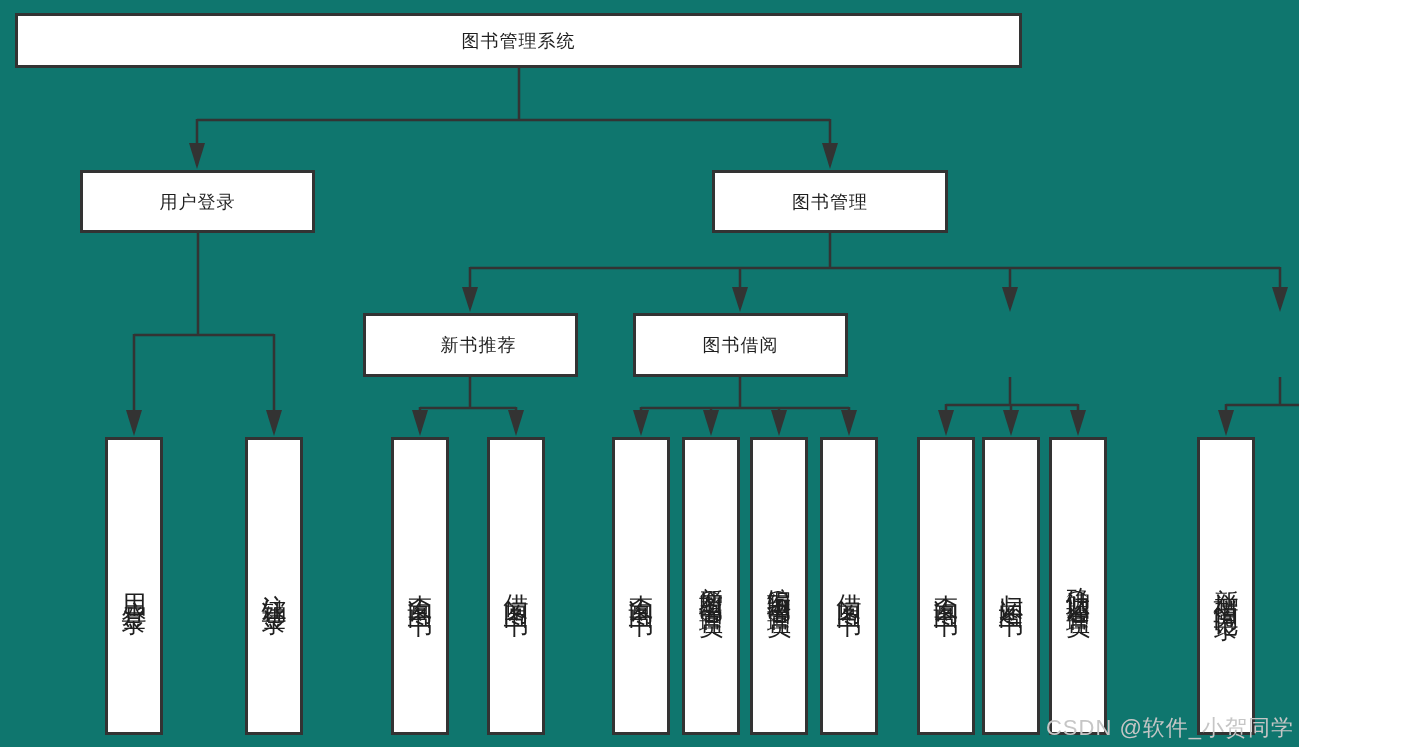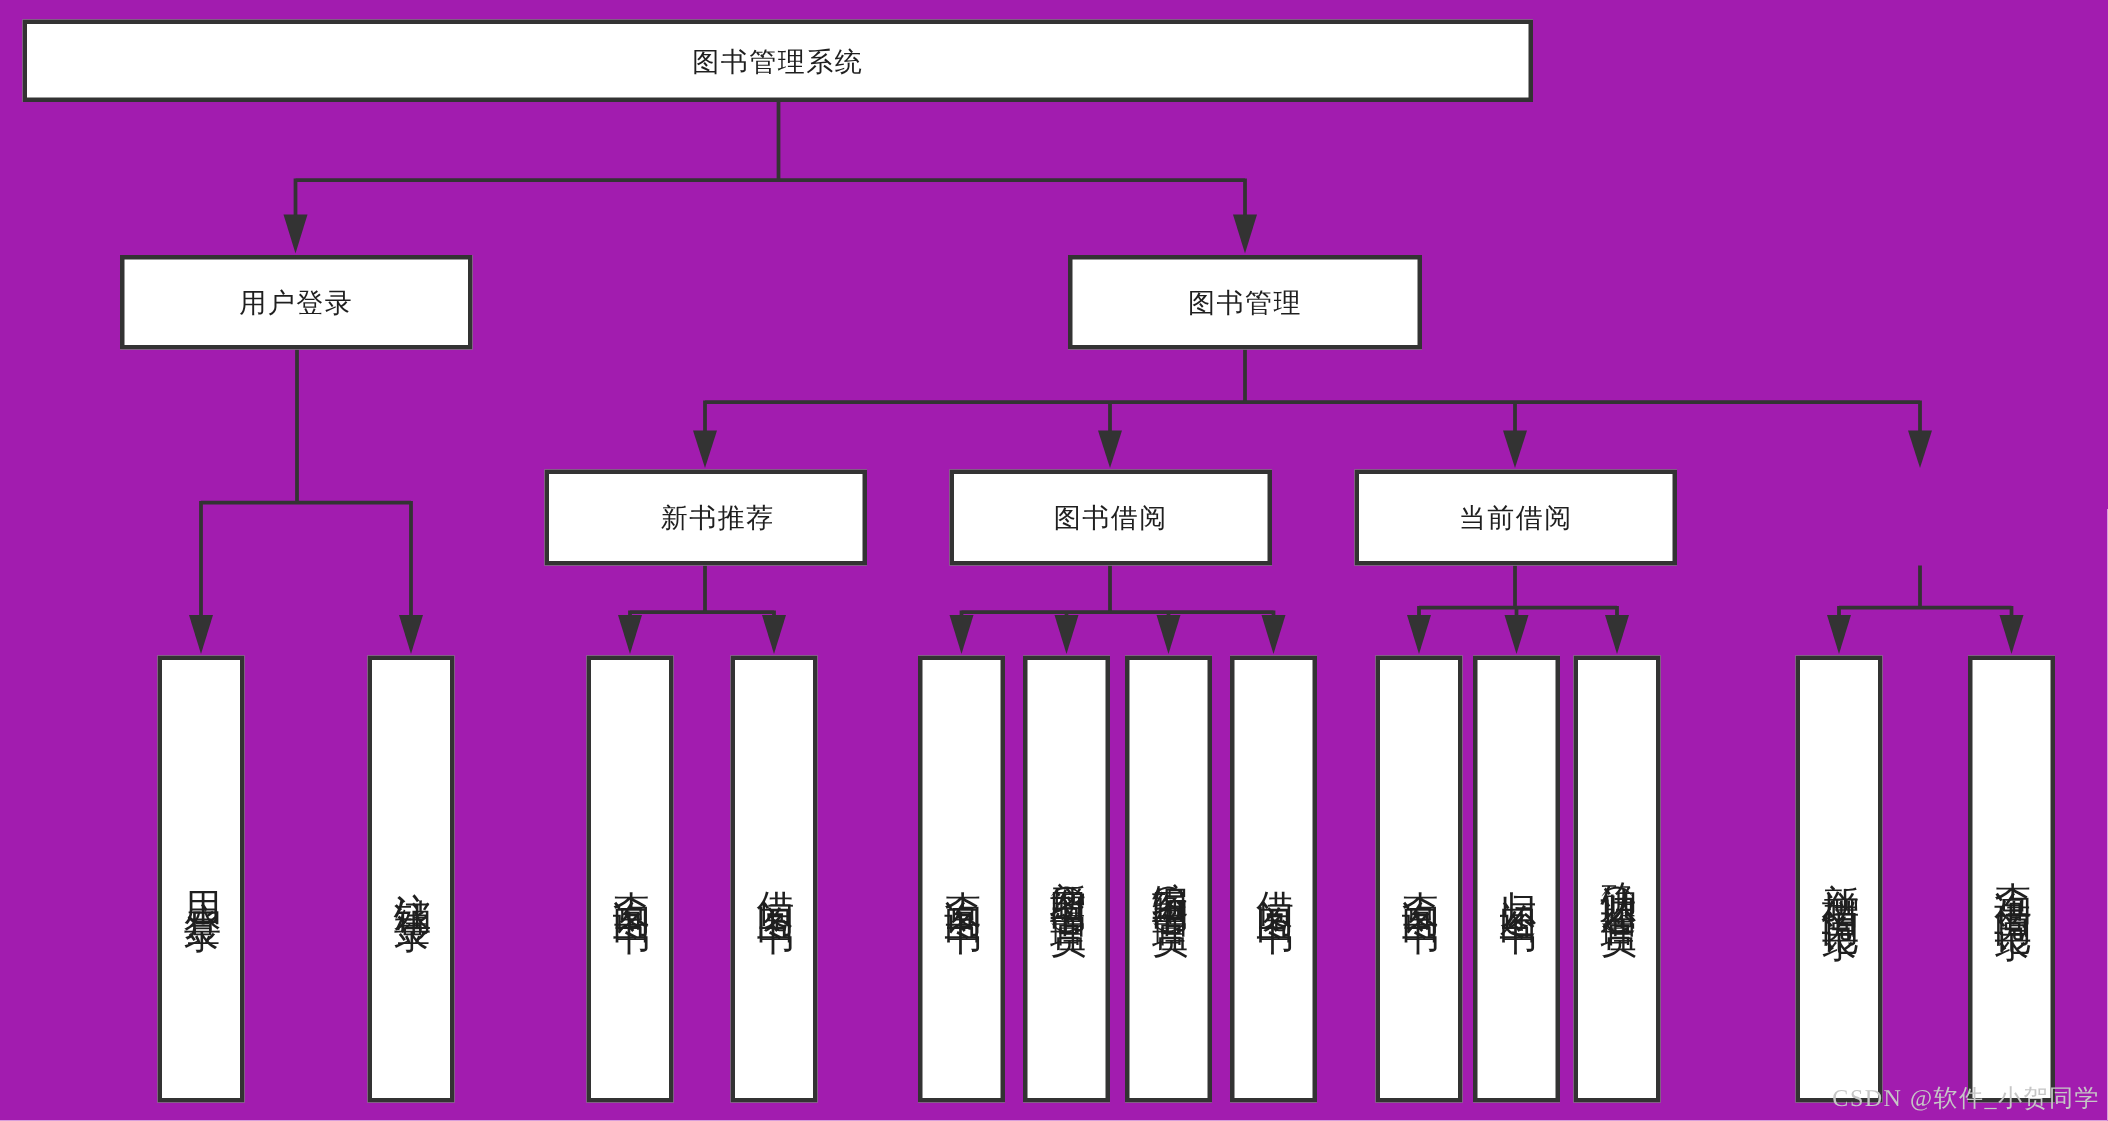--- a/index.html
+++ b/index.html
@@ -1,22 +1,22 @@
 <!DOCTYPE html>
 <html><head>
 <meta charset="utf-8">
 <style>
   html, body { margin: 0; padding: 0; background: #ffffff; }
   .canvas {
     position: relative;
-    width: 1405px;
+    width: 1299px;
     height: 747px;
-    background: #a21caf;
+    background: #0f766e;
     overflow: hidden;
-    font-family: Liberation Serif, serif;
+    font-family: Liberation Sans, sans-serif;
     color: #1f1f1f;
   }
   svg.connectors {
     position: absolute;
     left: 0; top: 0;
     width: 1405px; height: 747px;
     z-index: 1;
   }
   svg.connectors path {
     fill: none;
@@ -52,21 +52,21 @@
     font-size: 25px;
     letter-spacing: 6px;
     line-height: 1;
     z-index: 2;
     overflow: hidden;
   }
   .watermark {
     position: absolute;
     right: 5px;
     bottom: 4px;
-    font-size: 16px;
+    font-size: 22px;
     letter-spacing: 1px;
     color: #c6c6c6;
     z-index: 5;
     white-space: nowrap;
   }
 </style>
 </head>
 <body>
 
 <div class="canvas">
@@ -107,21 +107,20 @@
     <polygon points="1333,410 1349,410 1341,436"></polygon>
   </svg>
 
   <div class="hbox" style="left:15px; top:13px; width:1007px; height:55px;">图书管理系统</div>
 
   <div class="hbox" style="left:80px; top:170px; width:235px; height:63px;">用户登录</div>
   <div class="hbox" style="left:712px; top:170px; width:236px; height:63px;">图书管理</div>
 
   <div class="hbox" style="left:363px; top:313px; width:215px; height:64px;padding-left:16px;">新书推荐</div>
   <div class="hbox" style="left:633px; top:313px; width:215px; height:64px;">图书借阅</div>
-  <div class="hbox" style="left:903px; top:313px; width:215px; height:64px;">当前借阅</div>
 
   <div class="vbox" style="left:105px; top:437px; width:58px; height:298px;">用户登录</div>
   <div class="vbox" style="left:245px; top:437px; width:58px; height:298px;">注销登录</div>
 
   <div class="vbox" style="left:391px; top:437px; width:58px; height:298px;">查询图书</div>
   <div class="vbox" style="left:487px; top:437px; width:58px; height:298px;">借阅图书</div>
 
   <div class="vbox" style="left:612px; top:437px; width:58px; height:298px;">查询图书</div>
   <div class="vbox" style="left:682px; top:437px; width:58px; height:298px; font-size:24px; letter-spacing:4px;">新增图书（管理员）</div>
   <div class="vbox" style="left:750px; top:437px; width:58px; height:298px; font-size:24px; letter-spacing:4px;">编辑图书（管理员）</div>

